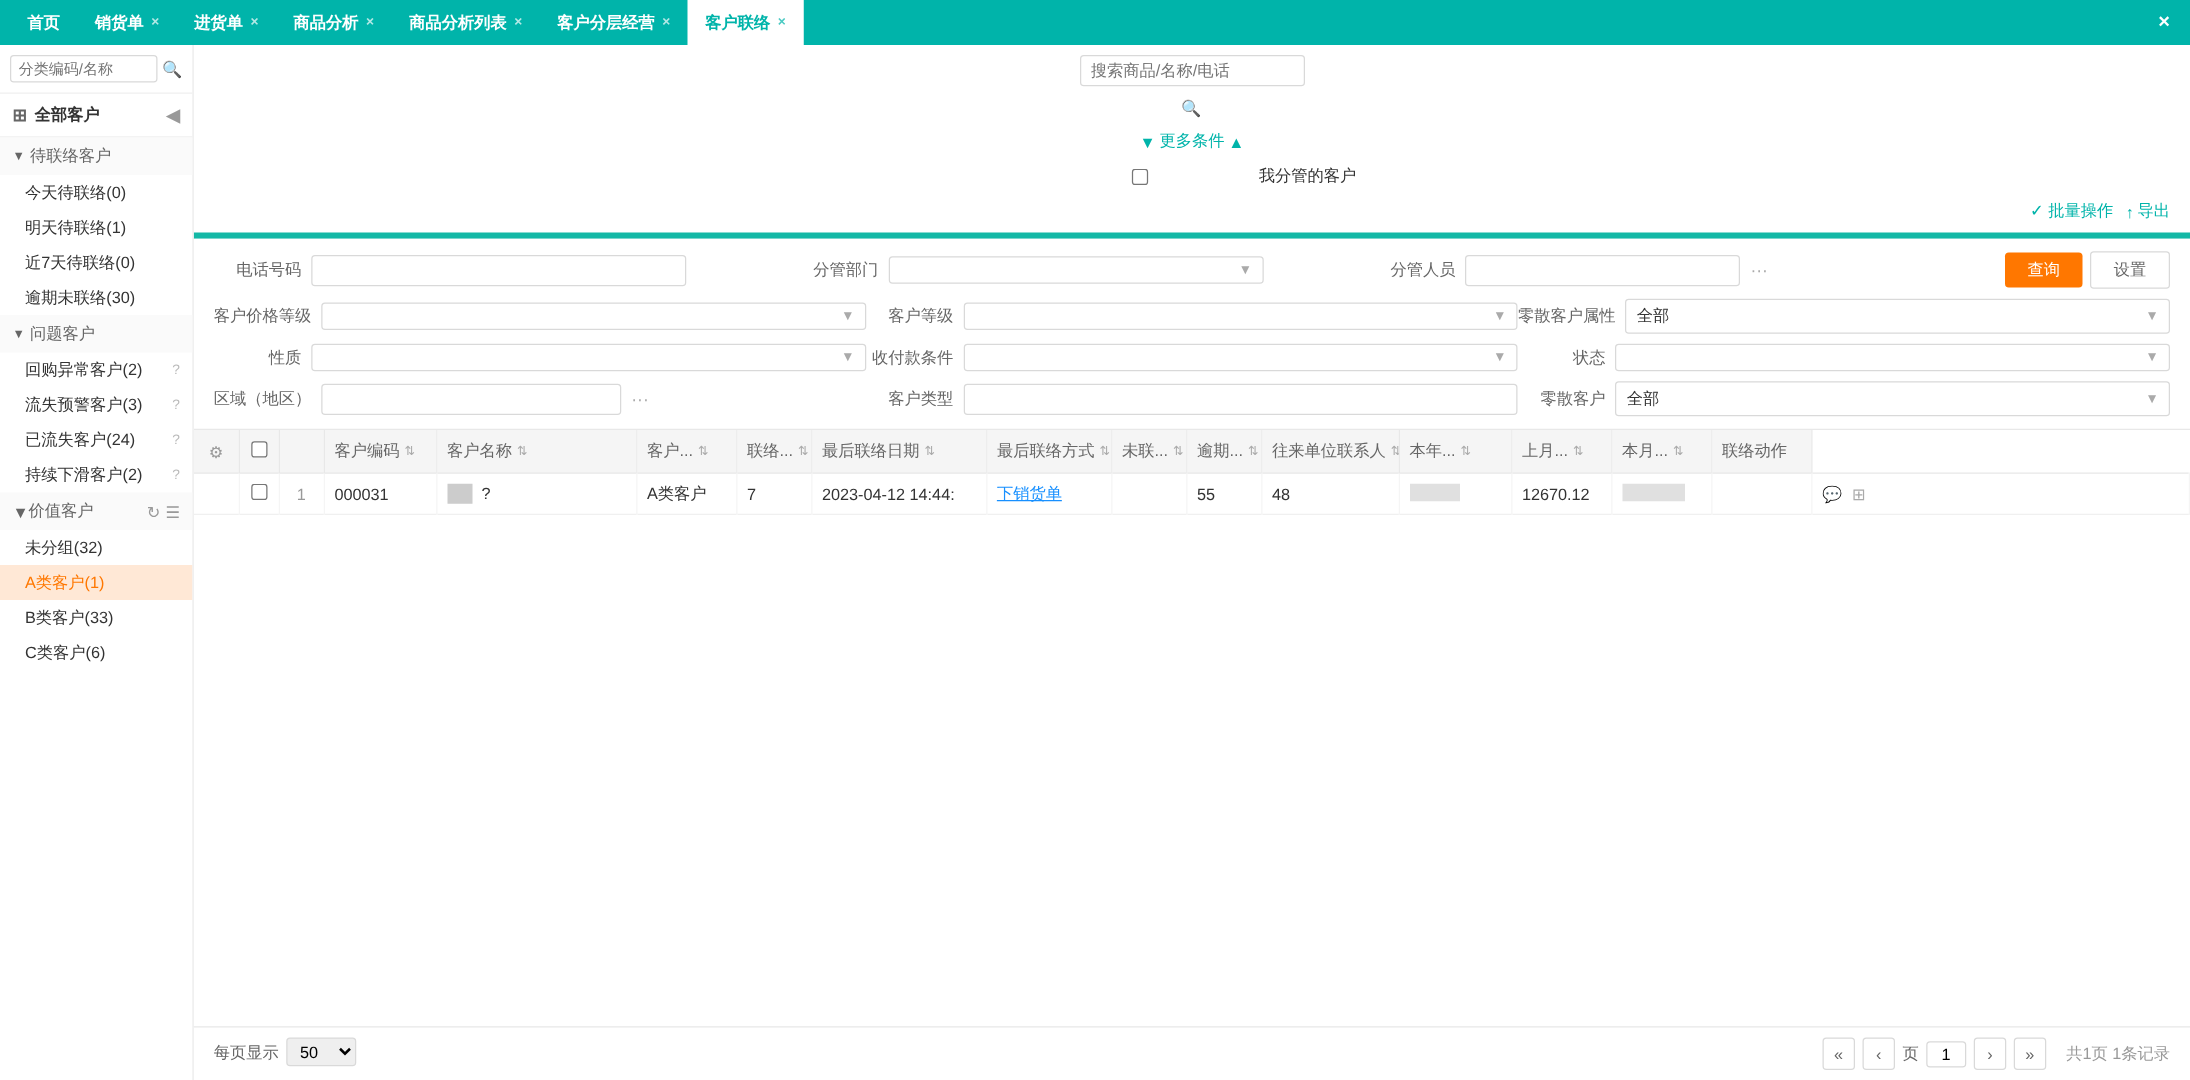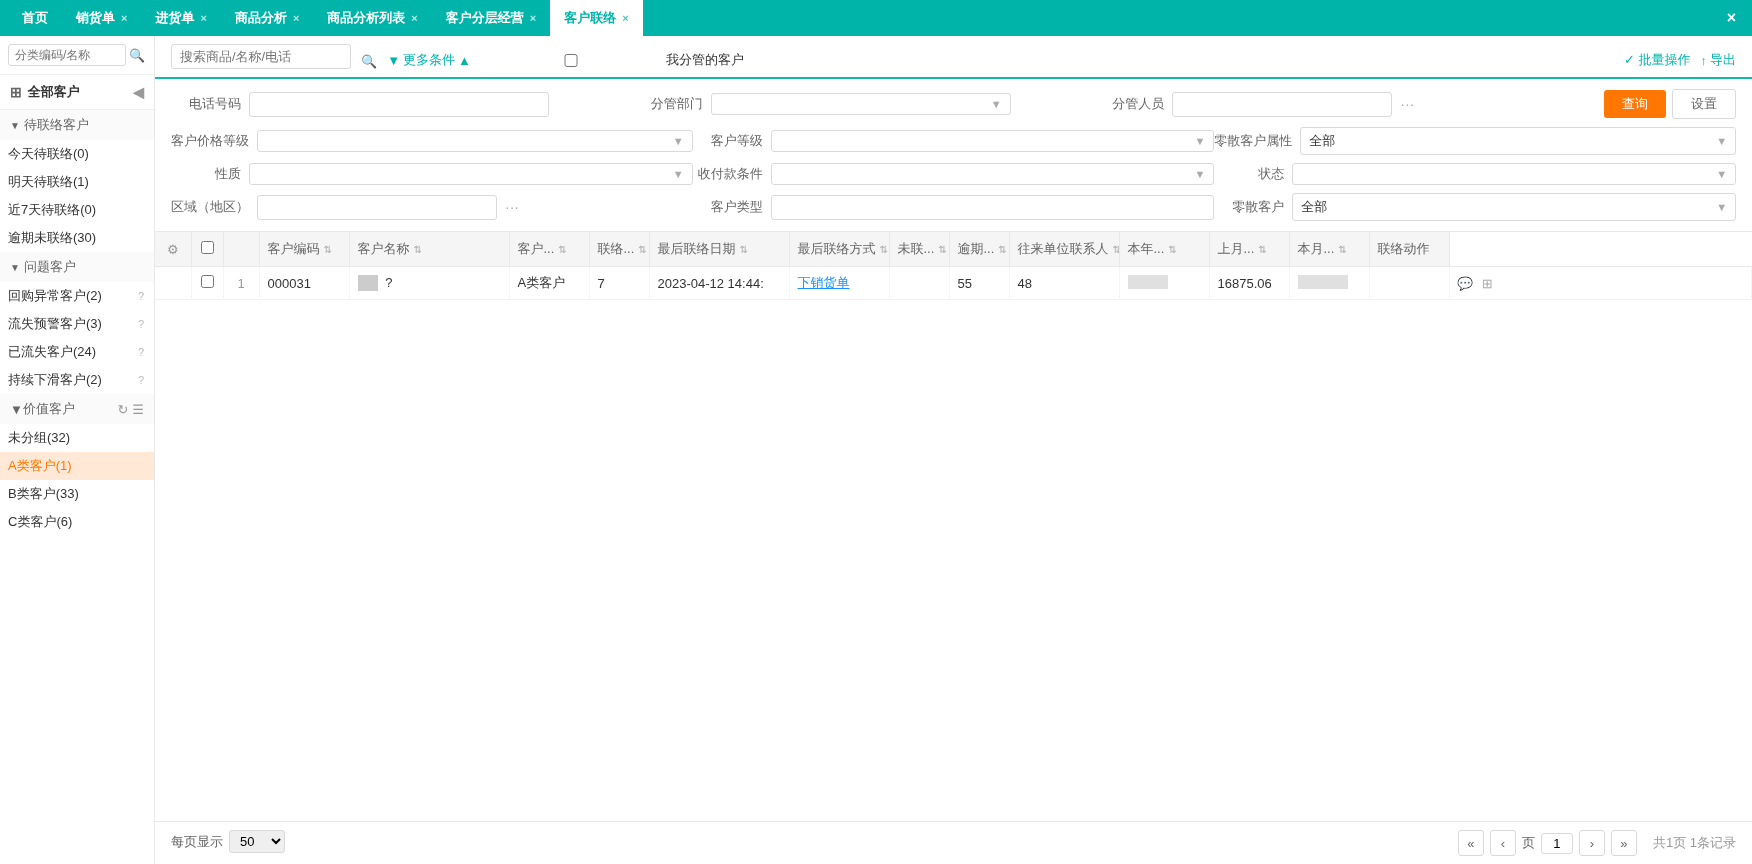--- a/index.html
+++ b/index.html
@@ -114,21 +114,21 @@
       color: #666;
       font-size: 12px;
       cursor: pointer;
       background: #fafafa;
     }
     .sidebar-section-title .arrow {
       margin-right: 4px;
       font-size: 10px;
     }
     .sidebar-item {
-      padding: 5px 10px 5px 8px;
+      padding: 5px 10px 5px 20px;
       color: #333;
       cursor: pointer;
       font-size: 12px;
       display: flex;
       align-items: center;
     }
     .sidebar-item.active { background: #ffe8d6; color: #ff7700; }
     .sidebar-item .help-icon {
       margin-left: auto;
       color: #bbb;
@@ -158,24 +158,25 @@
       flex-direction: column;
       background: #f5f5f5;
       overflow: hidden;
     }
 
     
     .filter-bar {
       background: #fff;
       padding: 8px 16px;
       display: flex;
-      align-items: flex-end;
+      align-items: center;
       gap: 10px;
-      border-bottom: 2px solid #14b8a6;
+      border-bottom: 5px solid #14b8a6;
       flex-shrink: 0;
+      flex-direction: column;
     }
     .filter-bar input {
       border: 1px solid #d9d9d9;
       border-radius: 3px;
       padding: 4px 8px;
       font-size: 13px;
       width: 180px;
       outline: none;
       color: #999;
     }
@@ -754,21 +755,21 @@
             <td>2023-04-12 14:44:</td>
             <td>
               <span class="td-link">下销货单</span>
             </td>
             <td></td>
             <td>55</td>
             <td>48</td>
             <td>
               <span style="display:inline-block;width:40px;height:14px;background:#e0e0e0;"></span>
             </td>
-            <td>16875.06</td>
+            <td>12670.12</td>
             <td>
               <span style="display:inline-block;width:50px;height:14px;background:#e0e0e0;"></span>
             </td>
             <td></td>
             <td>
               <div class="row-actions">
                 <span title="消息">💬</span>
                 <span title="二维码">⊞</span>
               </div>
             </td>

